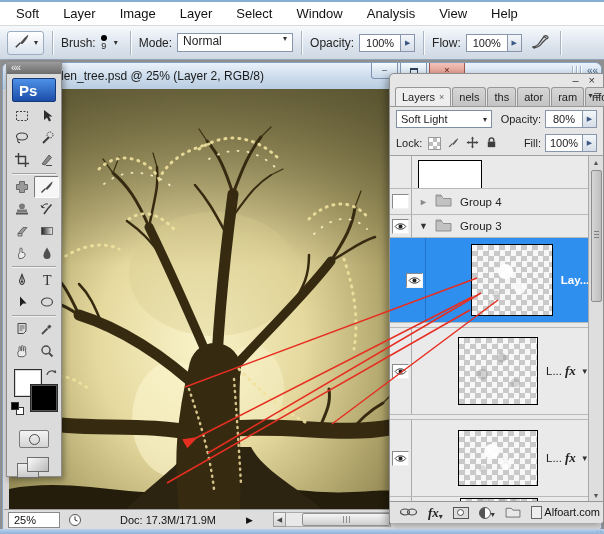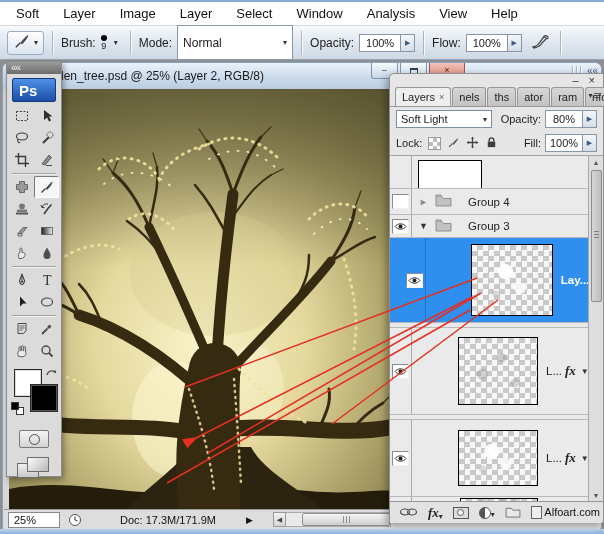--- a/index.html
+++ b/index.html
@@ -20,22 +20,22 @@
                 border-bottom:1px solid #94a3b6; display:flex; align-items:center;
                 padding:0 7px; font-size:12px; color:#222; }
   .osep { width:1px; height:24px; background:#a9b4c2; box-shadow:1px 0 0 rgba(255,255,255,.8); margin:0 8px; }
   .toolchip { display:flex; align-items:center; gap:3px; padding:2px 5px; border:1px solid #9cadc2;
               border-radius:3px; background:linear-gradient(#ffffff,#dbe4ee); height:24px; }
   .dd { font-size:8px; color:#333; }
   .olabel { margin-right:5px; }
   .brushprev { display:flex; flex-direction:column; align-items:center; line-height:1; margin-right:3px; }
   .brushdot { width:6px; height:6px; border-radius:50%; background:#000; margin-bottom:1px; }
   .brushsize { font-size:9px; }
-  .modesel { width:116px; height:35px; background:#fff; border:1px solid #8796ab; display:flex;
-             align-items:center; justify-content:space-between; padding:0 5px; font-size:12px; }
+  .modesel { width:116px; height:19px; background:#fff; border:1px solid #8796ab; display:flex;
+             justify-content:space-between; padding:0 5px; font-size:12px; }
   .numbox { width:42px; height:18px; background:#fff; border:1px solid #8796ab; display:flex;
             align-items:center; justify-content:center; font-size:11px; }
   .spinbtn { width:14px; height:18px; border:1px solid #8796ab; border-left:none;
              background:linear-gradient(#f4f7fa,#d5dde7); color:#3d5a86; font-size:7px;
              display:flex; align-items:center; justify-content:center; }
 
   
   .workarea { position:absolute; top:60px; left:0; width:604px; height:469px; background:#8f8f8f; }
   .docwin { position:absolute; left:2px; top:2px; width:600px; height:468px; background:#d6d6d6;
             border:1px solid #87a3c2; border-radius:7px 7px 0 0; }
@@ -128,21 +128,21 @@
              background:conic-gradient(#bdbdbd 25%,#fff 0 50%,#bdbdbd 0 75%,#fff 0) 0 0/8px 8px; }
   .lplist { position:relative; height:346px; background:#eaeaea; border-top:1px solid #a2a2a2; overflow:hidden; }
   .lrow { position:relative; display:flex; align-items:center; border-bottom:1px solid #b9b9b9; background:#eaeaea; }
   .lrow.sel { background:#2f8fee; }
   .eyecol { align-self:stretch; width:22px; flex:0 0 22px; border-right:1px solid #ababab;
             display:flex; align-items:center; justify-content:center; }
   .eyewell { width:17px; height:15px; background:#fff; border:1px solid;
              border-color:#8a8a8a #f2f2f2 #f2f2f2 #8a8a8a; display:flex; align-items:center; justify-content:center; }
   .tri { font-size:9px; color:#333; margin-left:7px; width:10px; }
   .tri.col { color:#8a8a8a; }
-  .grplabel { margin-left:16px; font-size:11.5px; }
+  .grplabel { margin-left:8px; font-size:11.5px; }
   .folder { margin-left:6px; }
   .checker { background-image:
       radial-gradient(circle at 42% 38%, rgba(255,255,255,.95) 0 7px, rgba(255,255,255,0) 8px),
       radial-gradient(circle at 60% 62%, rgba(255,255,255,.8) 0 5px, rgba(255,255,255,0) 6px),
       radial-gradient(circle at 30% 70%, rgba(190,190,190,.5) 0 3px, rgba(190,190,190,0) 4px),
       conic-gradient(#c9c9c9 25%,#f7f7f7 0 50%,#c9c9c9 0 75%,#f7f7f7 0);
       background-size:auto,auto,auto,11px 11px; }
   .checker2 { background-image:
       radial-gradient(circle at 55% 30%, rgba(150,150,150,.45) 0 4px, rgba(150,150,150,0) 5px),
       radial-gradient(circle at 30% 55%, rgba(150,150,150,.4) 0 5px, rgba(150,150,150,0) 6px),

